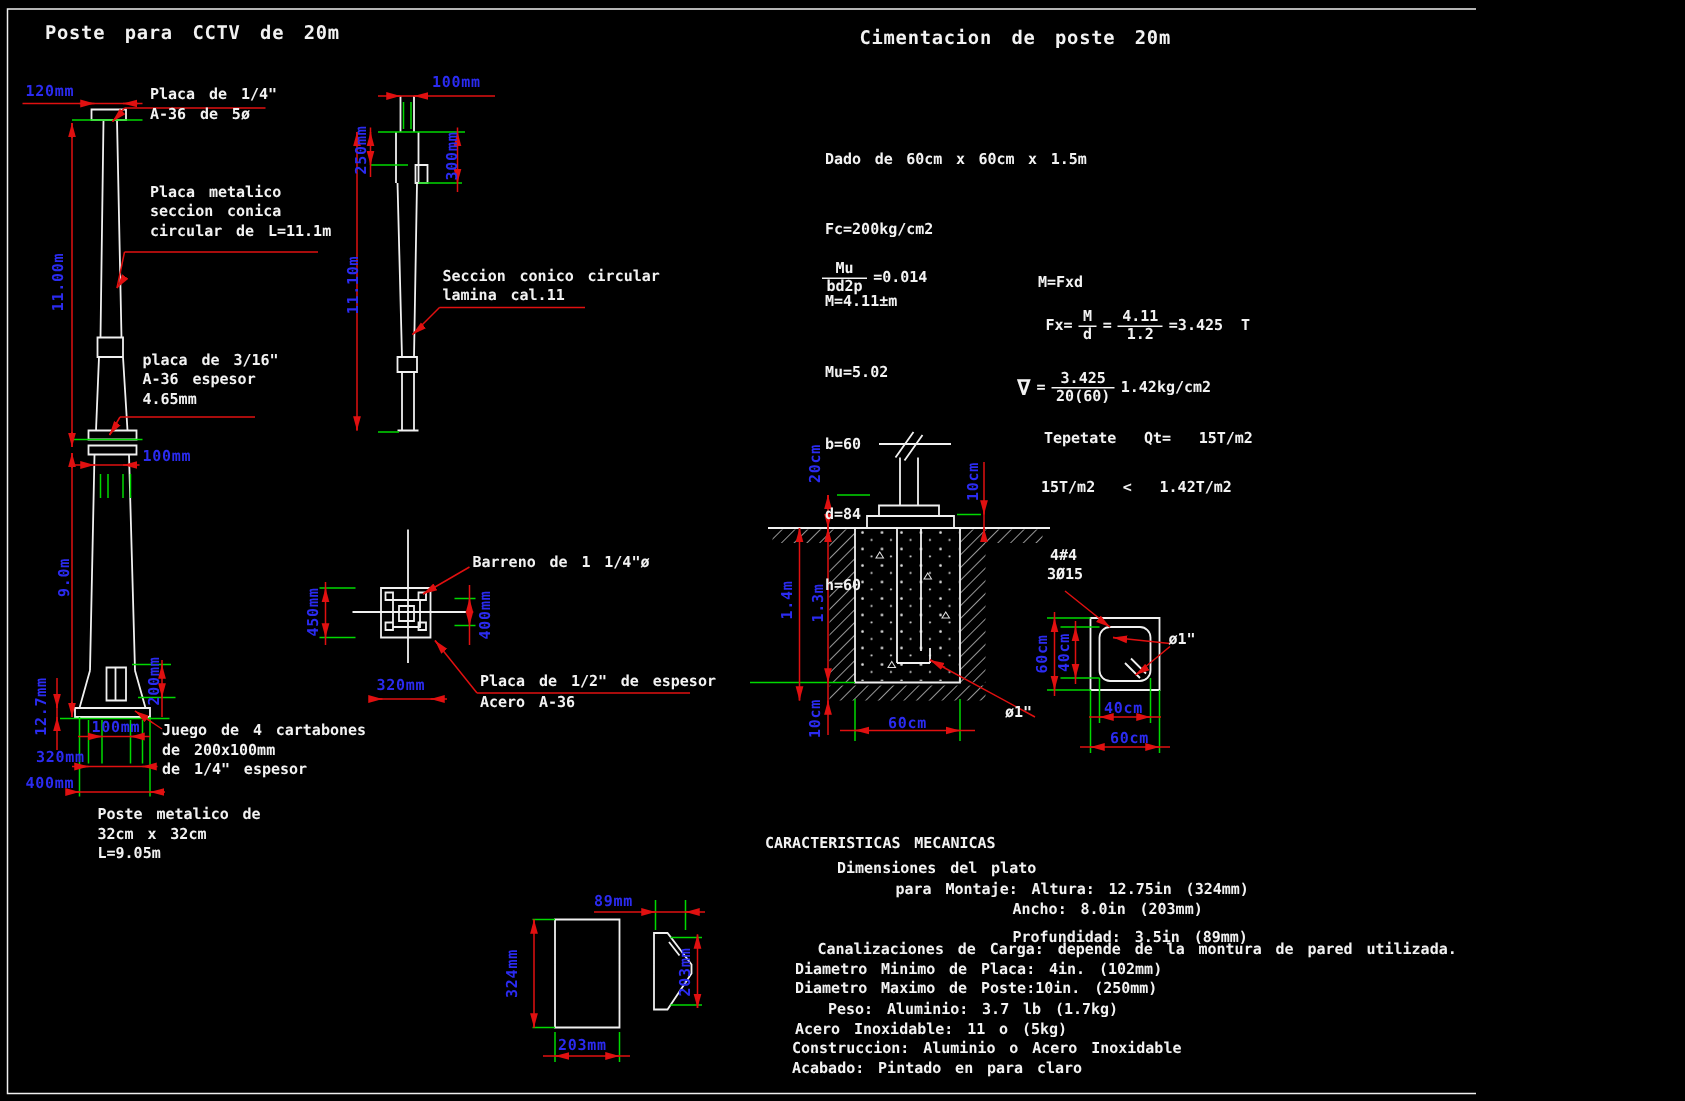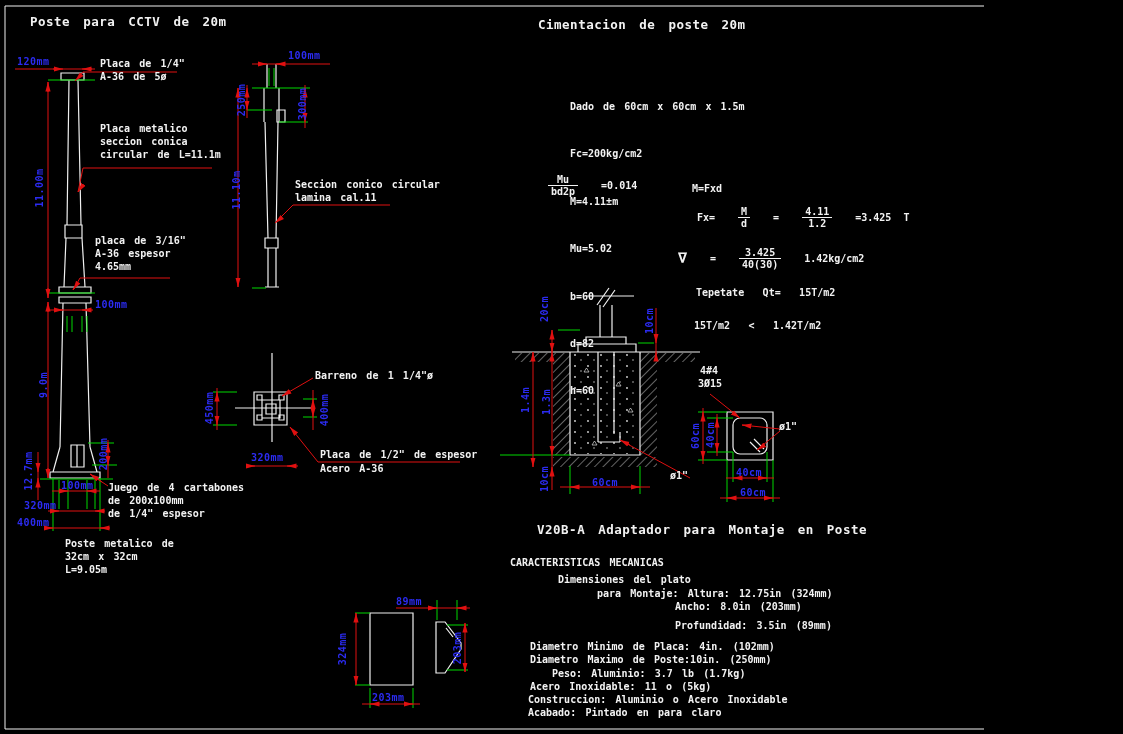--- a/index.html
+++ b/index.html
@@ -8,21 +8,21 @@
   #cv svg{position:absolute;left:0;top:0;}
   .t{position:absolute;white-space:pre;line-height:1.06;}
   .w{color:#f2f2f2;font-size:10px;font-weight:bold;word-spacing:.32em;}
   .b{color:#2b2bf0;font-size:10px;font-weight:bold;letter-spacing:.5px;}
   .ttl{color:#f2f2f2;font-size:12.5px;font-weight:bold;word-spacing:.4em;letter-spacing:.5px;}
   .vc{transform:translate(-50%,-50%) rotate(-90deg);transform-origin:center;}
   .col div{color:#f2f2f2;font-size:10px;font-weight:bold;word-spacing:.3em;line-height:13.5px;white-space:pre;}
   .frac{display:inline-block;text-align:center;vertical-align:middle;}
   .frac .nu{display:block;border-bottom:1.5px solid #f2f2f2;padding:0 3px;}
   .frac .de{display:block;padding:0 3px;}
-  .frow{position:absolute;display:flex;align-items:center;gap:23px;color:#f2f2f2;
+  .frow{position:absolute;display:flex;align-items:center;gap:4px;color:#f2f2f2;
         font-weight:bold;font-size:10px;white-space:pre;}
   .nab{font-size:15px;line-height:1;}
 </style>
 </head>
 <body>
 
 <div id="cv">
 
 <svg width="1123" height="734" viewBox="0 0 1123 734">
   <defs>
@@ -159,22 +159,21 @@
     <line x1="428" y1="608" x2="437" y2="608" marker-end="url(#ar)"></line>
         <line x1="466" y1="608" x2="457" y2="608" marker-end="url(#ar)"></line>
     <line x1="379" y1="704" x2="370" y2="704" marker-end="url(#ar)"></line>
         <line x1="404" y1="704" x2="413" y2="704" marker-end="url(#ar)"></line>
     <line x1="465" y1="632" x2="465" y2="623" marker-end="url(#ar)"></line>
         <line x1="465" y1="663" x2="465" y2="672" marker-end="url(#ar)"></line>
   </g>
 </svg>
 
 <span class="t ttl" style="left:30px;top:15px">Poste para CCTV de 20m</span>
-<span class="t ttl" style="left:538px;top:18px">Cimentacion de poste 20m</span>
-<span class="t ttl" style="left:537px;top:523px">V20B-A Adaptador para Montaje en Poste</span>
+<span class="t ttl" style="left:573px;top:18px">Cimentacion de poste 20m</span>
 
 <span class="t b" style="left:17px;top:57px">120mm</span>
 <span class="t b vc" style="left:40px;top:188px">11.00m</span>
 <span class="t b" style="left:95px;top:300px">100mm</span>
 <span class="t b vc" style="left:44px;top:385px">9.0m</span>
 <span class="t b vc" style="left:104px;top:454px">200mm</span>
 <span class="t b vc" style="left:29px;top:471px">12.7mm</span>
 <span class="t b" style="left:61px;top:481px">100mm</span>
 <span class="t b" style="left:24px;top:501px">320mm</span>
 <span class="t b" style="left:17px;top:518px">400mm</span>
@@ -200,46 +199,46 @@
 <span class="t w" style="left:295px;top:180px">Seccion conico circular</span>
 <span class="t w" style="left:295px;top:193px">lamina cal.11</span>
 
 <span class="t w" style="left:315px;top:371px">Barreno de 1 1/4"ø</span>
 <span class="t b vc" style="left:210px;top:408px">450mm</span>
 <span class="t b vc" style="left:325px;top:410px">400mm</span>
 <span class="t b" style="left:251px;top:453px">320mm</span>
 <span class="t w" style="left:320px;top:450px">Placa de 1/2" de espesor</span>
 <span class="t w" style="left:320px;top:464px">Acero A-36</span>
 
-<div class="t col" style="left:570px;top:66px">
+<div class="t col" style="left:550px;top:66px">
   <div>Dado de 60cm x 60cm x 1.5m</div>
   <div>Fc=200kg/cm2</div>
   <div>M=4.11±m</div>
   <div>Mu=5.02</div>
   <div>b=60</div>
-  <div>d=82</div>
+  <div>d=84</div>
   <div>h=60</div>
 </div>
 
 <div class="frow" style="left:548px;top:174px">
   <span class="frac"><span class="nu">Mu</span><span class="de">bd2p</span></span>
   <span>=0.014</span>
 </div>
 <span class="t w" style="left:692px;top:184px">M=Fxd</span>
 <div class="frow" style="left:697px;top:206px">
   <span>Fx=</span>
   <span class="frac"><span class="nu">M</span><span class="de">d</span></span>
   <span>=</span>
   <span class="frac"><span class="nu">4.11</span><span class="de">1.2</span></span>
   <span>=3.425  T</span>
 </div>
 <div class="frow" style="left:678px;top:247px">
   <span class="nab">∇</span>
   <span>=</span>
-  <span class="frac"><span class="nu">3.425</span><span class="de">40(30)</span></span>
+  <span class="frac"><span class="nu">3.425</span><span class="de">20(60)</span></span>
   <span>1.42kg/cm2</span>
 </div>
 <span class="t w" style="left:696px;top:288px">Tepetate  Qt=  15T/m2</span>
 <span class="t w" style="left:694px;top:321px">15T/m2  &lt;  1.42T/m2</span>
 
 <span class="t b vc" style="left:545px;top:309px">20cm</span>
 <span class="t b vc" style="left:650px;top:321px">10cm</span>
 <span class="t b vc" style="left:526px;top:400px">1.4m</span>
 <span class="t b vc" style="left:547px;top:402px">1.3m</span>
 <span class="t b vc" style="left:545px;top:479px">10cm</span>
@@ -252,20 +251,21 @@
 <span class="t b vc" style="left:696px;top:436px">60cm</span>
 <span class="t b vc" style="left:711px;top:435px">40cm</span>
 <span class="t b" style="left:736px;top:468px">40cm</span>
 <span class="t b" style="left:740px;top:488px">60cm</span>
 
 <span class="t w" style="left:510px;top:558px">CARACTERISTICAS MECANICAS</span>
 <span class="t w" style="left:558px;top:575px">Dimensiones del plato</span>
 <span class="t w" style="left:597px;top:589px">para Montaje: Altura: 12.75in (324mm)</span>
 <span class="t w" style="left:675px;top:602px">Ancho: 8.0in (203mm)</span>
 <span class="t w" style="left:675px;top:621px">Profundidad: 3.5in (89mm)</span>
+<span class="t w" style="left:545px;top:629px">Canalizaciones de Carga: depende de la montura de pared utilizada.</span>
 <span class="t w" style="left:530px;top:642px">Diametro Minimo de Placa: 4in. (102mm)</span>
 <span class="t w" style="left:530px;top:655px">Diametro Maximo de Poste:10in. (250mm)</span>
 <span class="t w" style="left:552px;top:669px">Peso: Aluminio: 3.7 lb (1.7kg)</span>
 <span class="t w" style="left:530px;top:682px">Acero Inoxidable: 11 o (5kg)</span>
 <span class="t w" style="left:528px;top:695px">Construccion: Aluminio o Acero Inoxidable</span>
 <span class="t w" style="left:528px;top:708px">Acabado: Pintado en para claro</span>
 
 <span class="t b" style="left:396px;top:597px">89mm</span>
 <span class="t b vc" style="left:343px;top:649px">324mm</span>
 <span class="t b" style="left:372px;top:693px">203mm</span>

